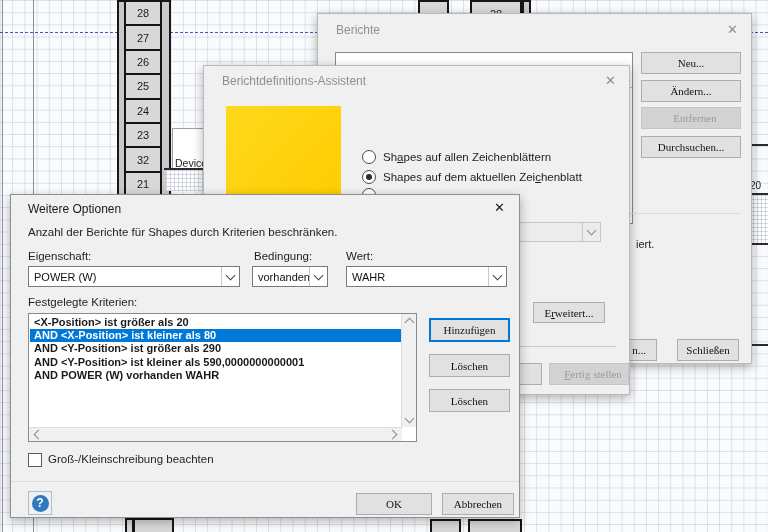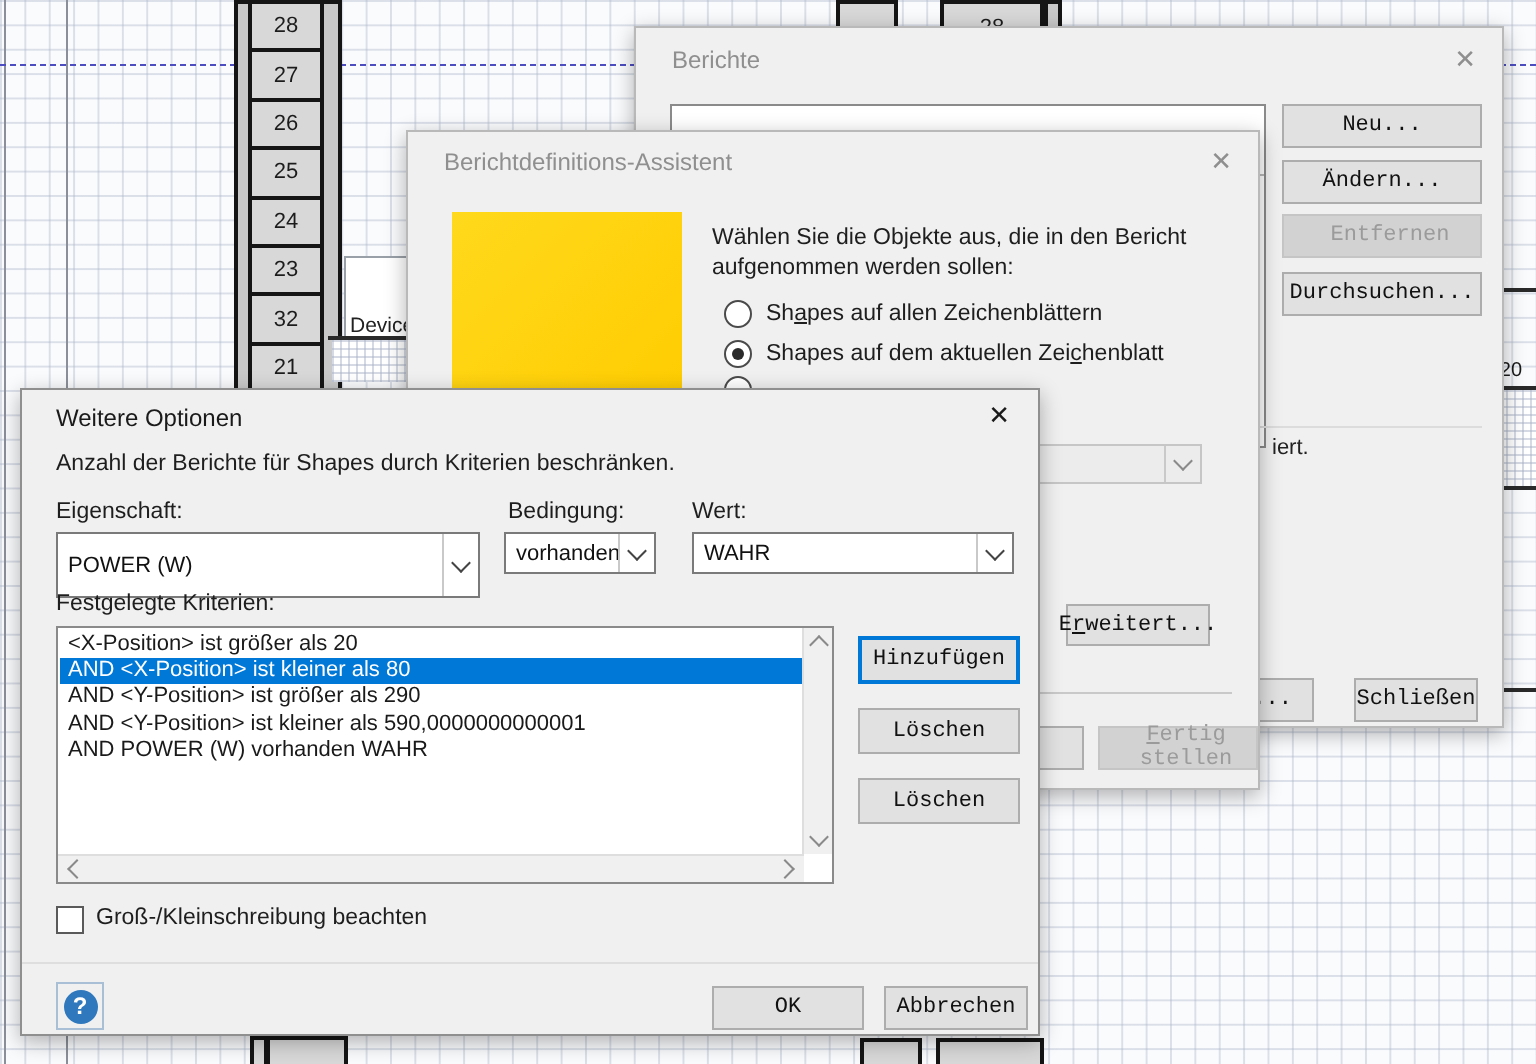--- a/index.html
+++ b/index.html
@@ -31,21 +31,21 @@
   .coord-label{font-size:10px;color:#1a1a1a;z-index:2;}
   
   .dlg{position:absolute;background:#f0f0f0;box-shadow:0 3px 10px rgba(0,0,0,.30);}
   .dlg-inactive{border:1px solid #b9b9b9;}
   .dlg-active{border:1px solid #8f8f8f;}
   .dlg-title{position:absolute;font-size:12px;}
   .t-gray{color:#8f8f8f;}
   .t-black{color:#1a1a1a;}
   .dlg-close{position:absolute;font-size:13px;line-height:13px;cursor:default;}
   .btn{position:absolute;background:#e1e1e1;border:1px solid #adadad;font-size:11px;color:#111;
-    display:flex;align-items:center;justify-content:center;box-sizing:border-box;font-family:Liberation Mono, monospace;}
+    display:flex;align-items:center;justify-content:center;box-sizing:border-box;font-family:Liberation Serif, serif;}
   .btn-disabled{background:#d2d2d2;border:1px solid #c5c5c5;color:#9b9b9b;padding-left:14px;}
   .btn-focus{border:2px solid #0078d7;}
   .sep{position:absolute;height:1px;background:#dcdcdc;}
   .frag{position:absolute;font-size:11px;color:#222;}
   
   .tbl{position:absolute;background:#fff;border:1px solid #8a8a8a;}
   .tbl-head{display:flex;height:18px;border-bottom:1px solid #b9b9b9;font-size:11px;color:#222;align-items:center;margin-top:16px;}
   .tbl-col1{width:144px;padding-left:10px;border-right:1px solid #d2d2d2;height:100%;display:flex;align-items:center;}
   .tbl-col2{padding-left:10px;}
   
@@ -59,21 +59,21 @@
   .combo .val{flex:1;padding-left:5px;white-space:nowrap;overflow:hidden;}
   .combo .dd{width:17px;height:100%;display:flex;align-items:center;justify-content:center;border-left:1px solid #c9c9c9;}
   .combo-disabled{background:#ececec;border:1px solid #c6c6c6;color:#9a9a9a;}
   .chev{width:6px;height:6px;border-right:1.4px solid #444;border-bottom:1.4px solid #444;display:inline-block;}
   .chev-down{transform:rotate(45deg);margin-top:-3px;}
   .chev-up{transform:rotate(-135deg);margin-top:3px;}
   .chev-left{transform:rotate(135deg);margin-left:3px;}
   .chev-right{transform:rotate(-45deg);margin-right:3px;}
   .chev-dim{border-color:#8a8a8a;}
   
-  .listbox{position:absolute;background:#fff;border:1px solid #8a8a8a;box-sizing:border-box;}
+  .listbox{position:absolute;background:#fff;border:1px solid #8a8a8a;box-sizing:border-box;font-weight:bold;}
   .crit-rows{position:absolute;left:1px;top:2px;right:15px;}
   .crit-row{font-size:11px;color:#1a1a1a;line-height:13.2px;padding-left:4px;white-space:nowrap;overflow:hidden;}
   .crit-row.selected{background:#0078d7;color:#fff;}
   .vscroll{position:absolute;right:0;top:0;width:14px;bottom:14px;background:#f0f0f0;border-left:1px solid #dedede;}
   .hscroll{position:absolute;left:0;bottom:0;right:14px;height:14px;background:#f0f0f0;border-top:1px solid #dedede;
     display:flex;align-items:center;justify-content:space-between;padding:0 3px;box-sizing:border-box;}
   .sbtn{display:flex;align-items:center;justify-content:center;width:12px;height:12px;}
   .vscroll .sbtn{position:absolute;left:1px;}
   .checkbox{width:12px;height:12px;border:1px solid #5a5a5a;background:#fff;position:absolute;}
   .chk-label{position:absolute;font-size:11.5px;color:#1e1e1e;}
@@ -140,21 +140,21 @@
         <div class="tbl-col2">Pfad</div>
       </div>
     </div>
 
     <button class="btn" style="left:323px;top:38px;width:100px;height:22px;">Neu...</button>
     <button class="btn" style="left:323px;top:66px;width:100px;height:22px;">Ändern...</button>
     <button class="btn btn-disabled" style="left:323px;top:93px;width:100px;height:22px;">Entfernen</button>
     <button class="btn" style="left:323px;top:122px;width:100px;height:22px;">Durchsuchen...</button>
 
     <div class="sep" style="left:278px;top:199px;width:145px;"></div>
-    <div class="frag" style="left:318px;top:204px;text-align:center;">iert.</div>
+    <div class="frag" style="left:318px;top:224px;text-align:center;">iert.</div>
 
     <button class="btn" style="left:253px;top:325px;width:86px;height:22px;justify-content:flex-end;padding-right:10px;">
       <span>n...</span>
     </button>
     <button class="btn" style="left:359px;top:325px;width:62px;height:22px;">Schließen</button>
   </div>
 
   <div class="dlg dlg-inactive" style="left:203px;top:65px;width:425px;height:328px;z-index:20;">
     <div class="dlg-title t-gray" style="left:18px;top:8px;">Berichtdefinitions-Assistent</div>
     <div class="dlg-close t-gray" style="right:13px;top:8px;">✕</div>
@@ -163,24 +163,20 @@
       <svg width="115" height="280" viewBox="0 0 115 280">
         <g fill="none" stroke="#ffe36a" stroke-width="3">
           <polyline points="-10,170 45,115 100,170"></polyline>
           <polyline points="-10,190 45,135 100,190"></polyline>
           <polyline points="-10,210 45,155 100,210"></polyline>
           <polyline points="-10,230 45,175 100,230"></polyline>
         </g>
       </svg>
     </div>
 
-    <div class="wiz-text" style="left:152px;top:46px;">
-      <div>Wählen Sie die Objekte aus, die in den Bericht</div>
-      <div>aufgenommen werden sollen:</div>
-    </div>
 
     <div class="radio-row" style="left:158px;top:84px;">
       <span class="radio"></span>
       <span><span>Sh</span><span class="ukey">a</span><span>pes auf allen Zeichenblättern</span></span>
     </div>
     <div class="radio-row" style="left:158px;top:104px;">
       <span class="radio sel"></span>
       <span><span>Shapes auf dem aktuellen Zei</span><span class="ukey">c</span><span>henblatt</span></span>
     </div>
     <div class="radio-row" style="left:158px;top:122px;">
@@ -209,21 +205,21 @@
   <div class="dlg dlg-active" style="left:10px;top:194px;width:508px;height:322px;z-index:30;">
     <div class="dlg-title t-black" style="left:17px;top:7px;">Weitere Optionen</div>
     <div class="dlg-close t-black" style="right:14px;top:6px;">✕</div>
 
     <div class="lbl" style="left:17px;top:31px;">Anzahl der Berichte für Shapes durch Kriterien beschränken.</div>
 
     <div class="lbl" style="left:17px;top:55px;">Eigenschaft:</div>
     <div class="lbl" style="left:243px;top:55px;">Bedingung:</div>
     <div class="lbl" style="left:335px;top:55px;">Wert:</div>
 
-    <div class="combo" style="left:17px;top:71px;width:212px;height:33px;">
+    <div class="combo" style="left:17px;top:71px;width:212px;height:21px;">
       <span class="val">POWER (W)</span>
       <span class="dd">
           <span class="chev chev-down"></span>
         </span>
     </div>
     <div class="combo" style="left:241px;top:71px;width:76px;height:21px;">
       <span class="val">vorhanden</span>
       <span class="dd">
           <span class="chev chev-down"></span>
         </span>

